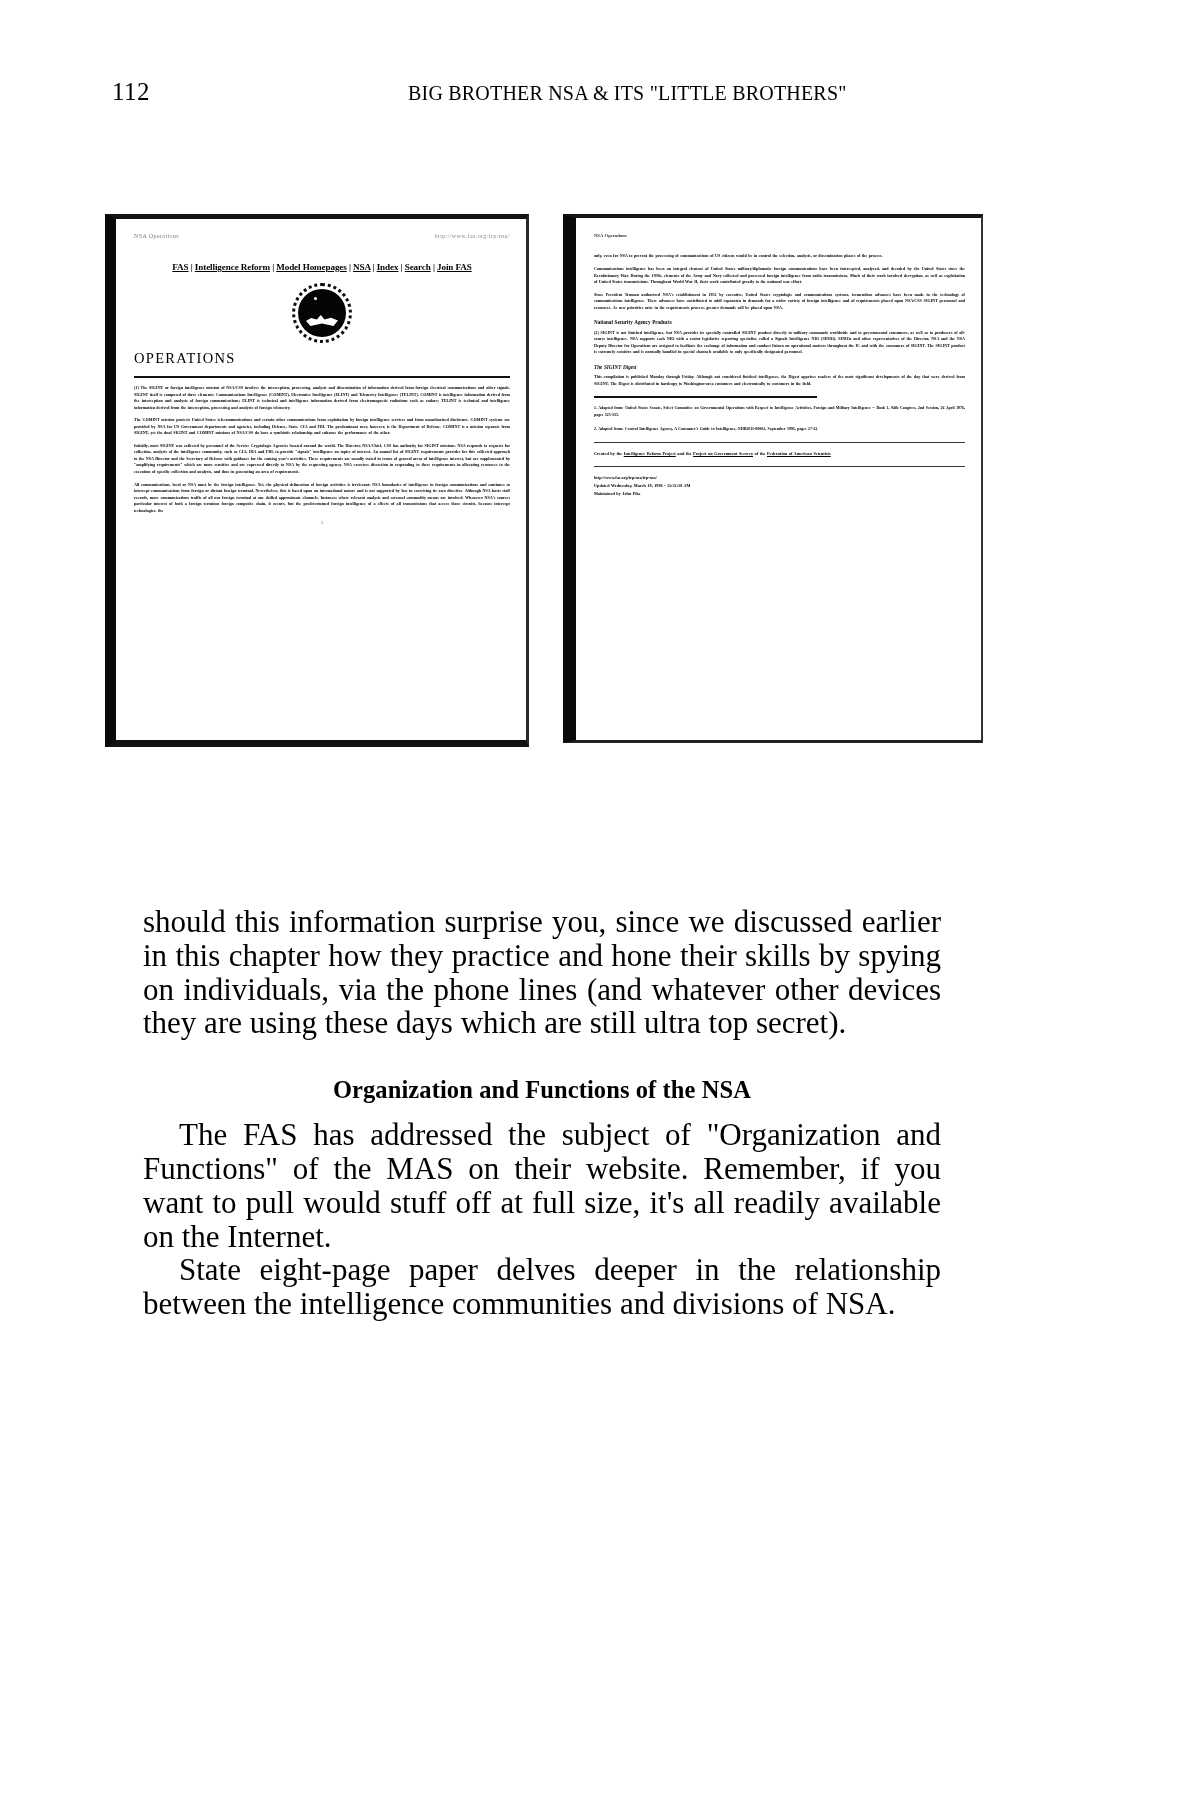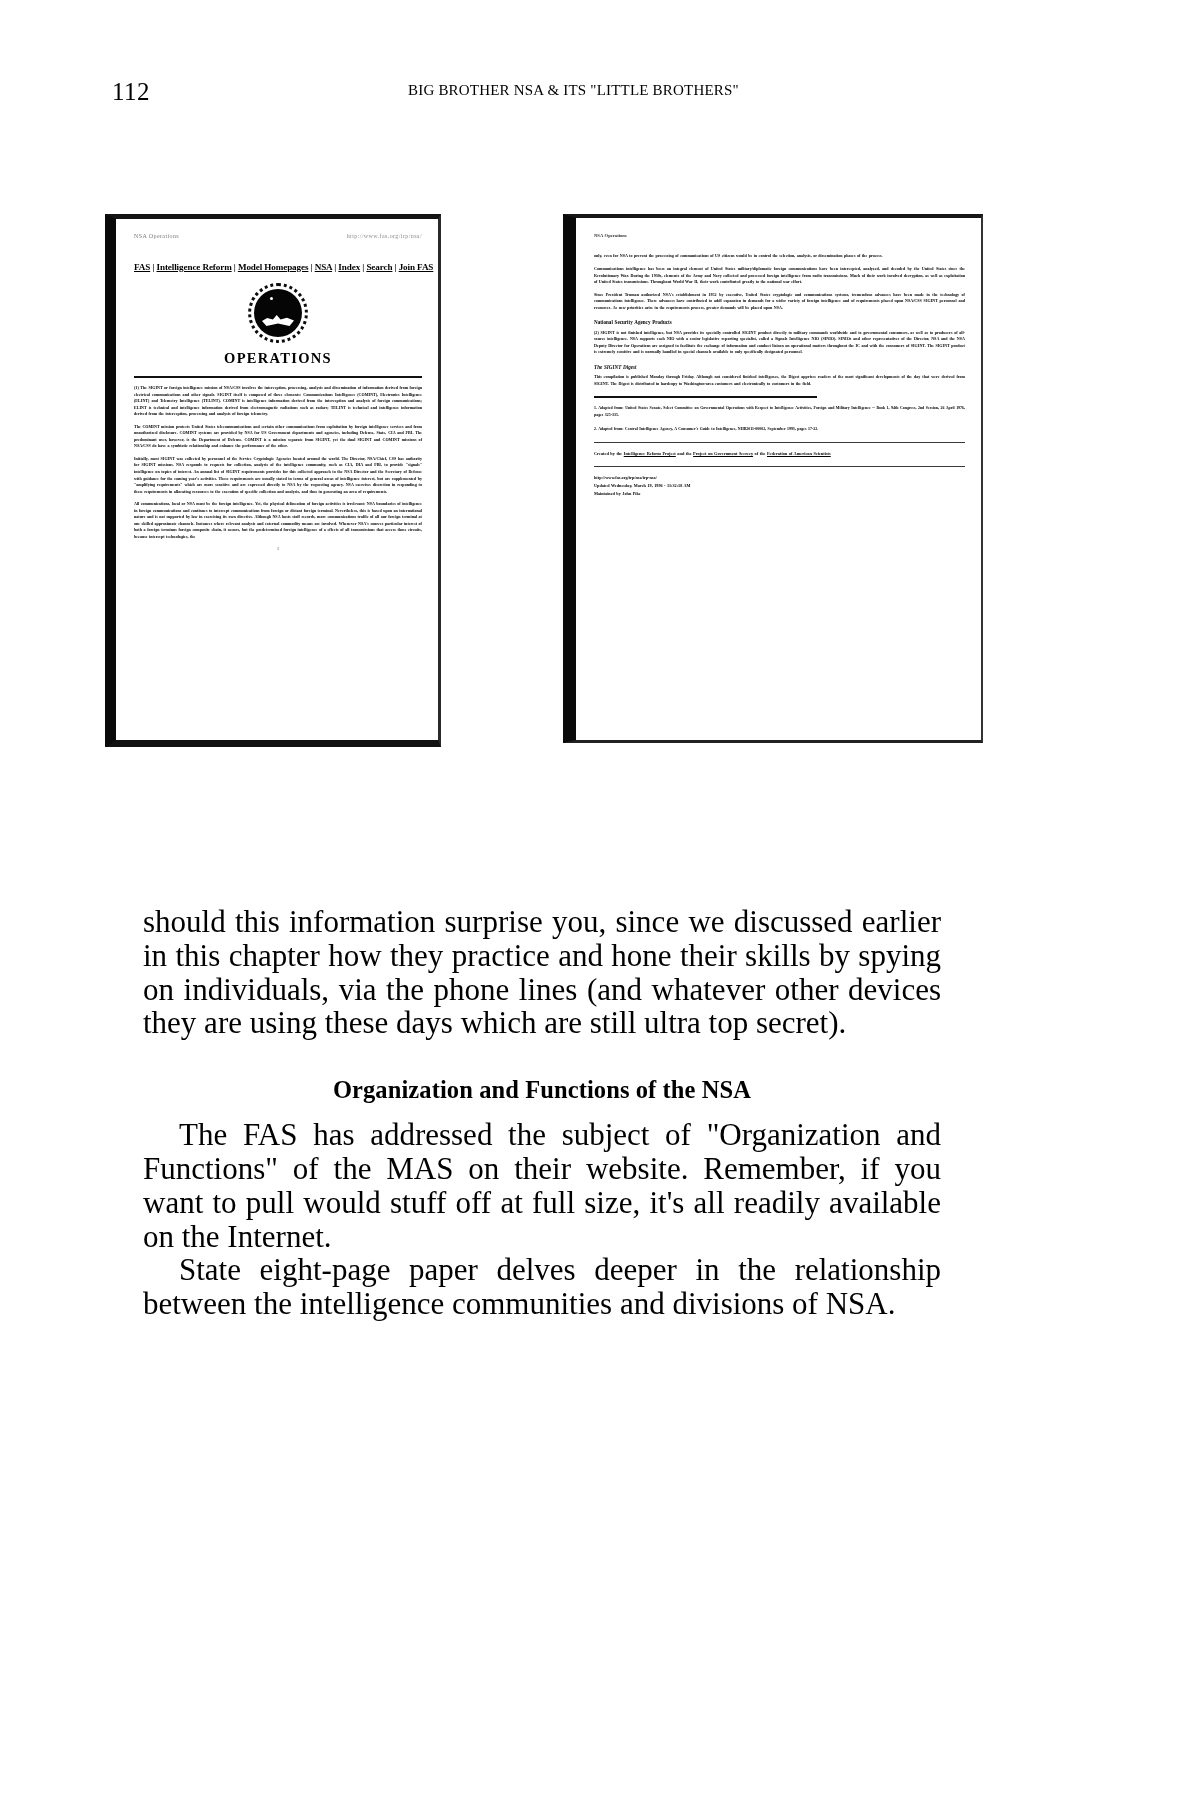--- a/index.html
+++ b/index.html
@@ -34,42 +34,42 @@
   .folio {
     position: absolute;
     left: 0; top: 0;
     font-size: 25px;
     letter-spacing: 0.5px;
   }
   .runtitle {
     position: absolute;
     left: 296px;
     top: 4px;
-    font-size: 15px;
+    font-size: 20px;
     letter-spacing: 0.2px;
     white-space: nowrap;
   }
 
   
   .figure {
     position: absolute;
     left: 105px;
     top: 214px;
     width: 878px;
     height: 533px;
   }
 
   .shot {
     position: absolute;
     top: 0;
     background: #ffffff;
     box-sizing: border-box;
     overflow: hidden;
   }
-  .shot.left  { left: 0px;   width: 336px; height: 533px; }
+  .shot.left  { left: 0px;   width: 424px; height: 533px; }
   .shot.right { left: 458px; width: 420px; height: 529px; }
 
   
   .shot.left {
     border-left: 11px solid #0a0a0a;
     border-top: 5px solid #141414;
     border-right: 3px solid #2a2a2a;
     border-bottom: 7px solid #111111;
   }
   .shot.right {
@@ -148,23 +148,22 @@
     left: 14px;
     top: 32px;
     width: 32px;
     height: 11px;
     background: #ffffff;
     clip-path: polygon(0% 55%, 16% 28%, 34% 42%, 46% 0%, 58% 42%, 78% 26%, 100% 50%, 86% 100%, 50% 78%, 14% 100%);
   }
   .seal .dotA { position:absolute; width:3px; height:3px; background:#fff; border-radius:50%; left:22px; top:14px; }
 
   .ops-title {
-    text-align: center;
     font-size: 14.5px;
-    font-weight: bold;
+    font-weight: normal;
     letter-spacing: 1.3px;
     margin-top: 7px;
     filter: blur(0.3px) contrast(1.4);
   }
 
   .hrule {
     height: 2px;
     background: #111;
     margin: 9px 0 7px 0;
     filter: blur(0.4px);

